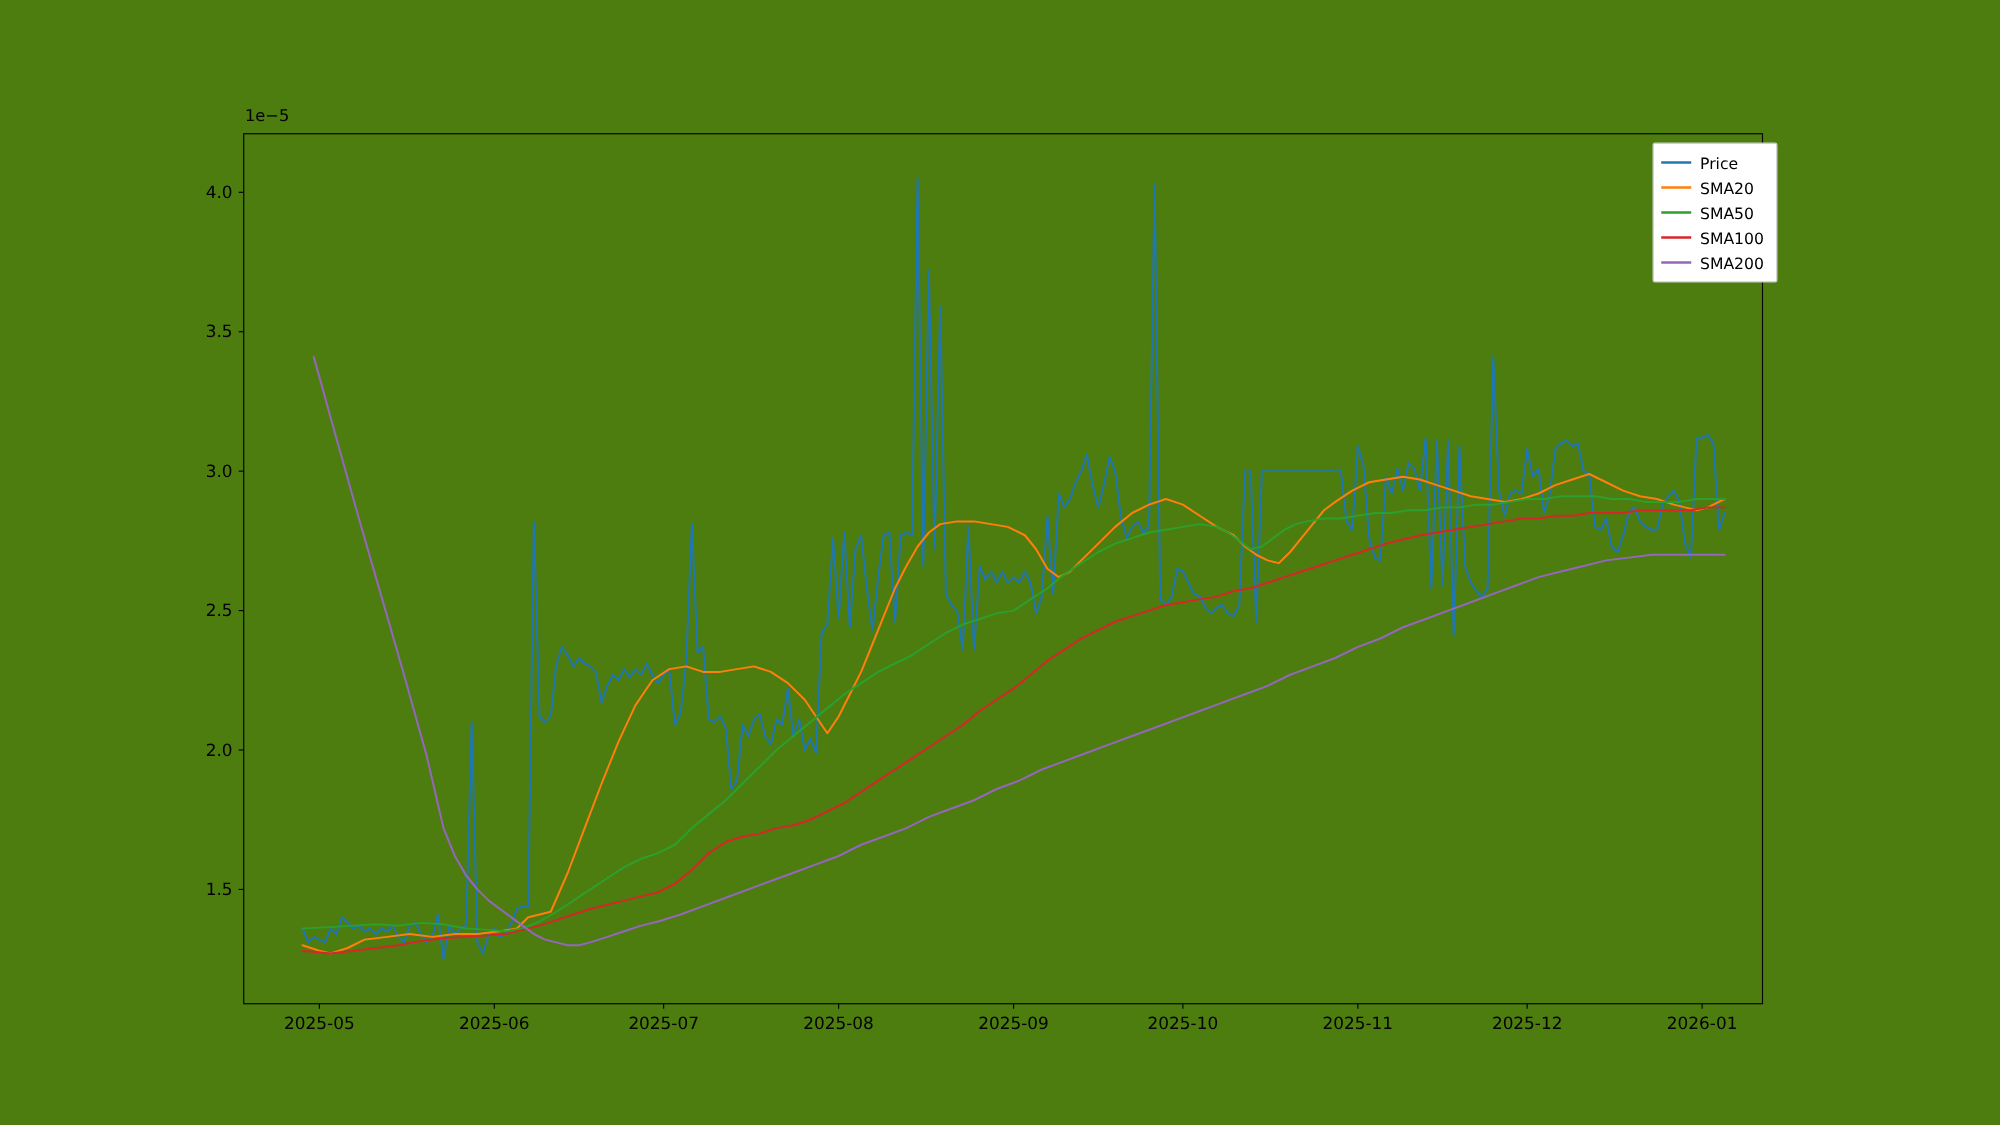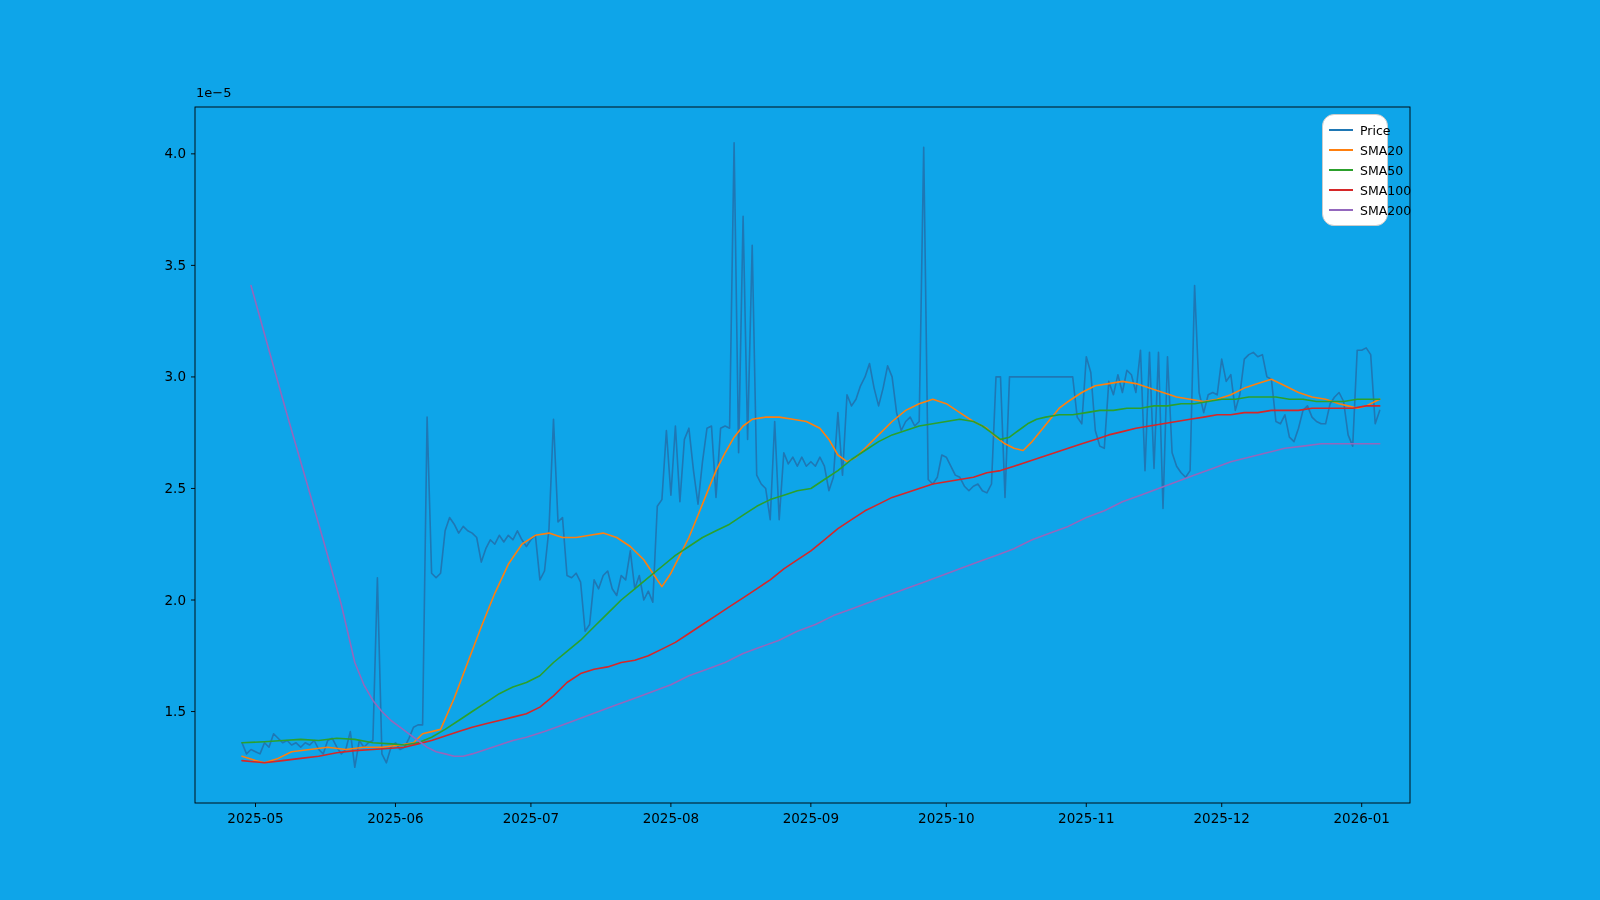--- a/index.html
+++ b/index.html
@@ -1,22 +1,22 @@
 <!DOCTYPE html>
 <html><head>
 <meta charset="utf-8">
 <style>
   html,body{margin:0;padding:0;background:#fff;}
-  .figure{position:relative;width:1600px;height:900px;background:#0ea5e9;
+  .figure{position:relative;width:1600px;height:900px;background:#4d7c0f;
           font-family:"DejaVu Sans","Liberation Sans",sans-serif;}
   #chart-svg{position:absolute;left:0;top:0;}
   .tick-label{font-size:13.5px;fill:#000;}
   .offset-label{font-size:13px;fill:#000;}
-  .legend{position:absolute;left:1322px;top:114px;width:66px;box-sizing:border-box;
-          background:#fff;border:1px solid #cccccc;border-radius:12px;
+  .legend{position:absolute;left:1322px;top:114px;width:100px;box-sizing:border-box;
+          background:#fff;border:1px solid #cccccc;border-radius:2px;
           padding:5px 6px;display:flex;flex-direction:column;}
   .legend-item{display:flex;align-items:center;height:20px;}
   .legend-swatch{width:24px;height:0;border-top-style:solid;border-top-width:2px;margin-right:7px;flex:0 0 auto;}
   .legend-label{font-size:12.5px;color:#000;white-space:nowrap;}
 </style>
 </head>
 <body>
 
 <div class="figure">
   <svg id="chart-svg" width="1600" height="900" viewBox="0 0 1600 900">

